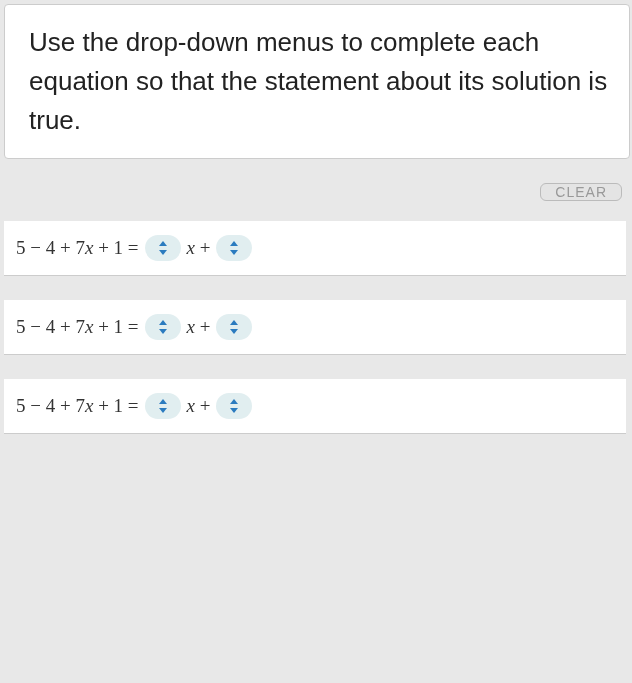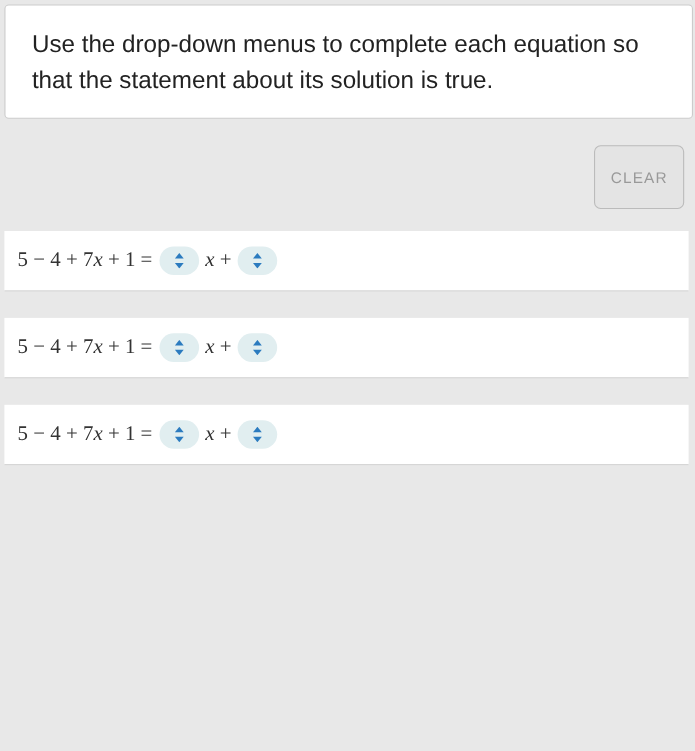--- a/index.html
+++ b/index.html
@@ -9,38 +9,38 @@
     width: 632px;
     height: 683px;
     overflow: hidden;
   }
   .instruction-box {
     background: #fff;
     border: 1px solid #ccc;
     border-radius: 4px;
     margin: 4px 0 0 4px;
     padding: 18px 20px 18px 24px;
-    font-size: 22px;
+    font-size: 26px;
     color: #222;
     line-height: 1.5;
     width: 626px;
   }
   .toolbar {
     display: flex;
     justify-content: flex-end;
     padding: 24px 10px 20px 0;
   }
   .clear-btn {
     background: #e4e4e4;
     border: 1px solid #bbb;
     border-radius: 6px;
     color: #999;
     font-size: 14px;
     letter-spacing: 1px;
-    padding: 20px 14px;
+    padding: 0 14px;
     cursor: pointer;
   }
   .sections {
     padding: 0 0 0 4px;
     width: 626px;
   }
   .section {
     margin-bottom: 24px;
   }
   .section-header {

